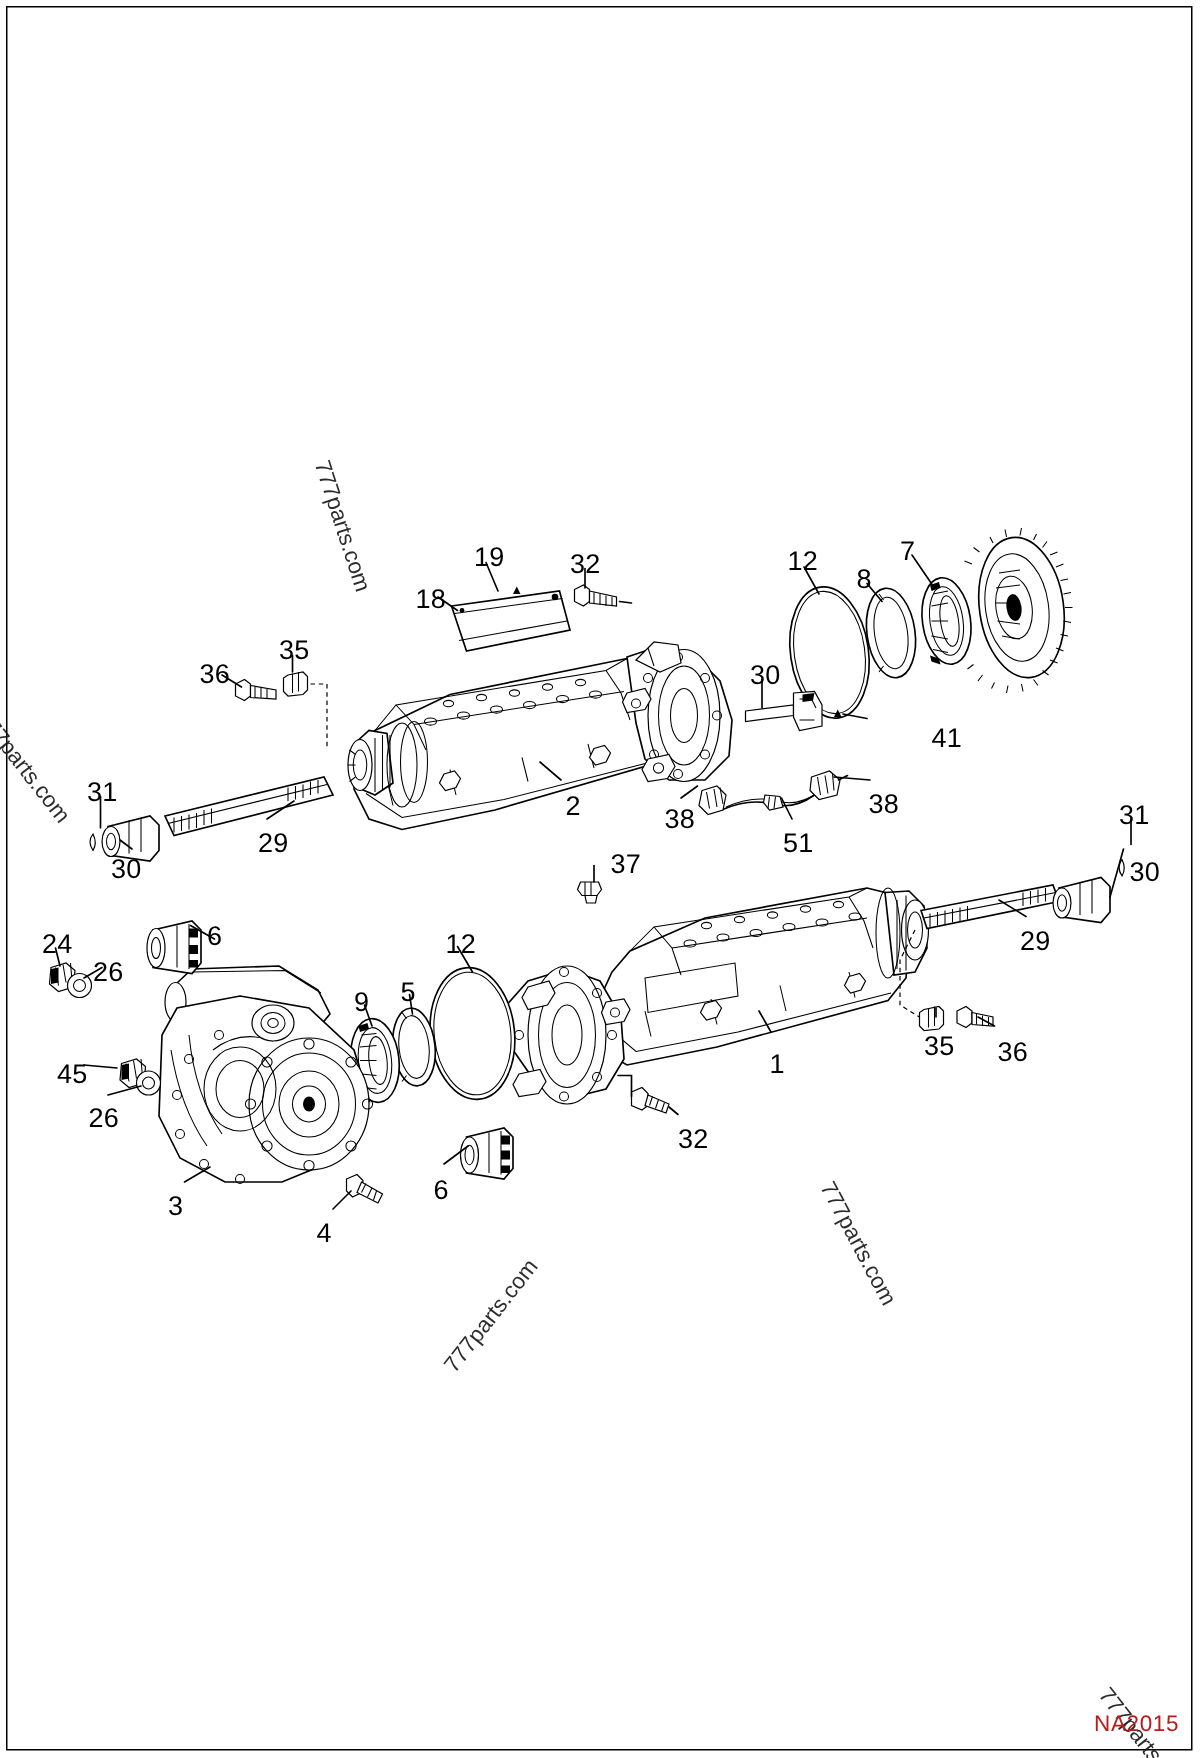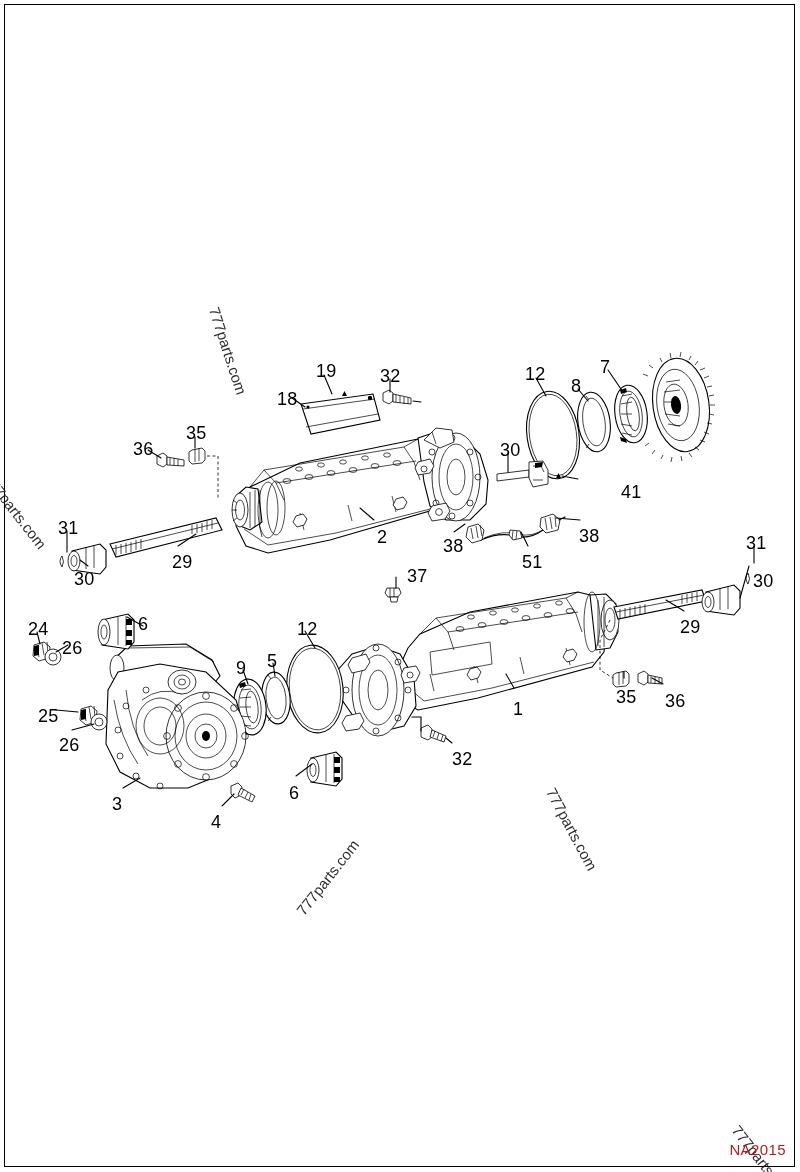--- a/index.html
+++ b/index.html
@@ -499,21 +499,21 @@
       <div class="callout" style="left: 407px; top: 567px;">37</div>
       <div class="callout" style="left: 28px; top: 620px;">24</div>
       <div class="callout" style="left: 138px; top: 615px;">6</div>
       <div class="callout" style="left: 62px; top: 639px;">26</div>
       <div class="callout" style="left: 297px; top: 620px;">12</div>
       <div class="callout" style="left: 236px; top: 659px;">9</div>
       <div class="callout" style="left: 267px; top: 652px;">5</div>
       <div class="callout" style="left: 513px; top: 700px;">1</div>
       <div class="callout" style="left: 616px; top: 688px;">35</div>
       <div class="callout" style="left: 665px; top: 692px;">36</div>
-      <div class="callout" style="left: 38px; top: 707px;">25</div>
+      <div class="callout" style="left: 38px; top: 707px;">45</div>
       <div class="callout" style="left: 59px; top: 736px;">26</div>
       <div class="callout" style="left: 452px; top: 750px;">32</div>
       <div class="callout" style="left: 289px; top: 784px;">6</div>
       <div class="callout" style="left: 112px; top: 795px;">3</div>
       <div class="callout" style="left: 211px; top: 813px;">4</div>
     </div>
 
   <div id="watermark-layer">
       <div class="wm" style="left: 222px; top: 305px; transform: rotate(72deg); transform-origin: 0px 0px;">777parts.com</div>
       <div class="wm" style="left: -6px; top: 470px; transform: rotate(52deg); transform-origin: 0px 0px;">777parts.com</div>

